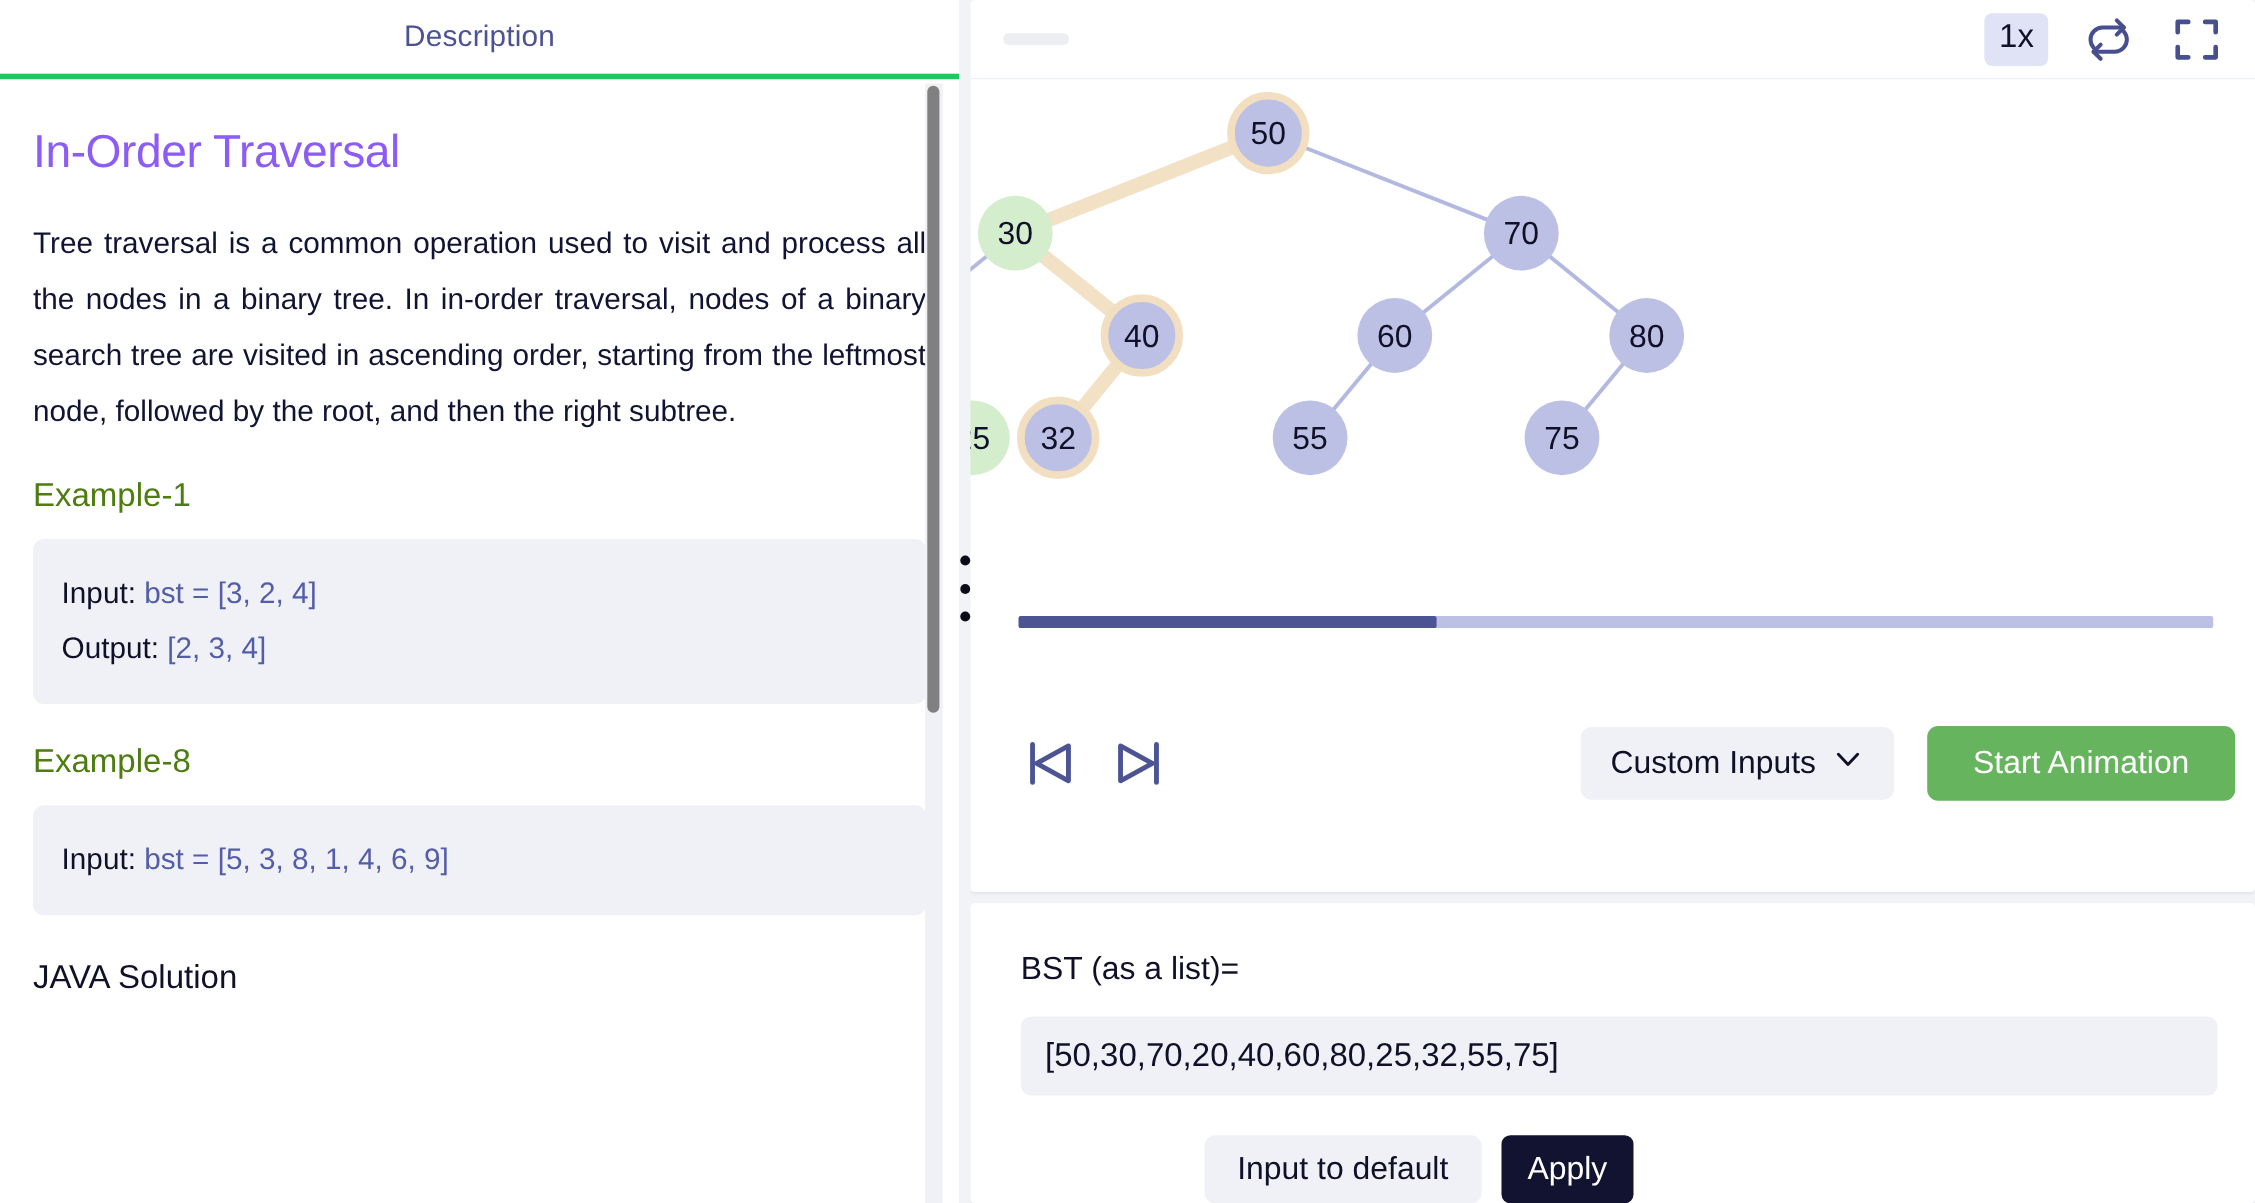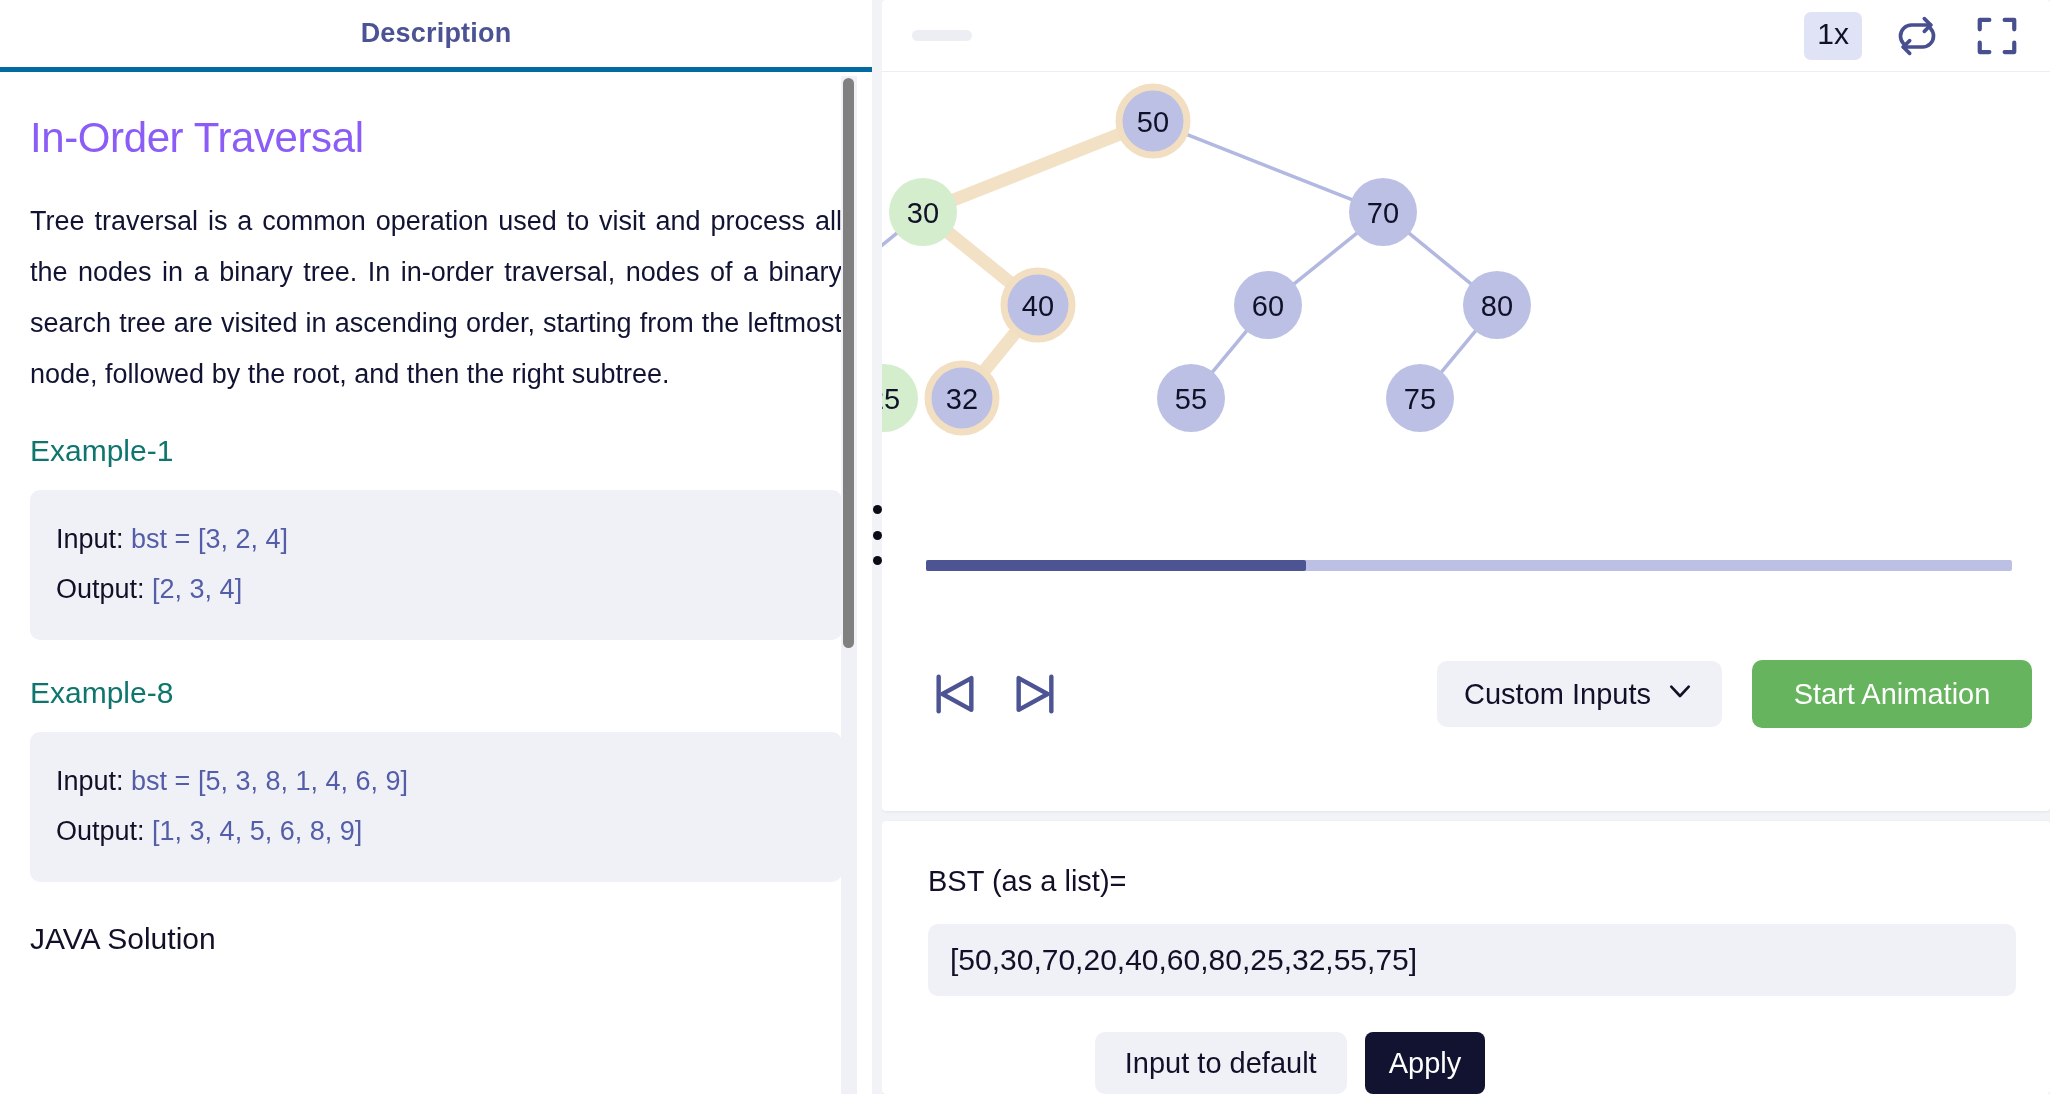--- a/index.html
+++ b/index.html
@@ -20,38 +20,38 @@
     box-shadow: 0 1px 4px rgba(20,20,50,.08);
   }
   .tabs { display: flex; height: 72px; flex: 0 0 72px; position: relative; }
   .tab {
     flex: 1 1 50%;
     display: flex; align-items: center; justify-content: center;
     font-size: 27px; color: #4c5394; letter-spacing: .2px;
     cursor: pointer; background: #fff;
     border-bottom: 5px solid #eceef6;
   }
-  .tab.active { border-bottom: 5px solid #0369a1; font-weight: 700; }
+  .tab.active { border-bottom: 5px solid #22c55e; font-weight: 400; }
 
   .desc-scroll {
     flex: 1 1 auto; position: relative; overflow: hidden;
     padding: 0px 30px 0 30px;
   }
   .desc-inner { padding-top: 42px; width: 815px; }
   h1.title {
     font-size: 42px; font-weight: 400; color: #8b5cf6;
     letter-spacing: -.4px; margin-bottom: 34px;
   }
   p.body-text {
     font-size: 27px; line-height: 51px; color: #111333;
     text-align: justify; text-justify: inter-word;
     width: 812px; margin-bottom: 34px;
   }
   h2.ex-head {
-    font-size: 30px; font-weight: 400; color: #0f766e;
+    font-size: 30px; font-weight: 400; color: #4d7c0f;
     margin: 0 0 22px 0;
   }
   .code-box {
     background: #f0f1f6; border-radius: 10px;
     padding: 24px 26px 26px 26px;
     margin-bottom: 36px; width: 812px;
   }
   .code-line { font-size: 27px; line-height: 50px; color: #121330; }
   .code-line .lbl { color: #101128; }
   .code-line .val { color: #545ea8; }
@@ -182,24 +182,20 @@
             <span class="lbl">Output:</span>
             <span class="val">[2, 3, 4]</span>
           </div>
         </div>
 
         <h2 class="ex-head">Example-8</h2>
         <div class="code-box">
           <div class="code-line">
             <span class="lbl">Input:</span>
             <span class="val">bst = </span><span class="val">[5, 3, 8, 1, 4, 6, 9]</span>
-          </div>
-          <div class="code-line">
-            <span class="lbl">Output:</span>
-            <span class="val">[1, 3, 4, 5, 6, 8, 9]</span>
           </div>
         </div>
 
         <h2 class="java-head">JAVA Solution</h2>
       </div>
     </div>
 
     <div class="scrollbar-track"></div>
     <div class="scrollbar-thumb"></div>
   </div>

